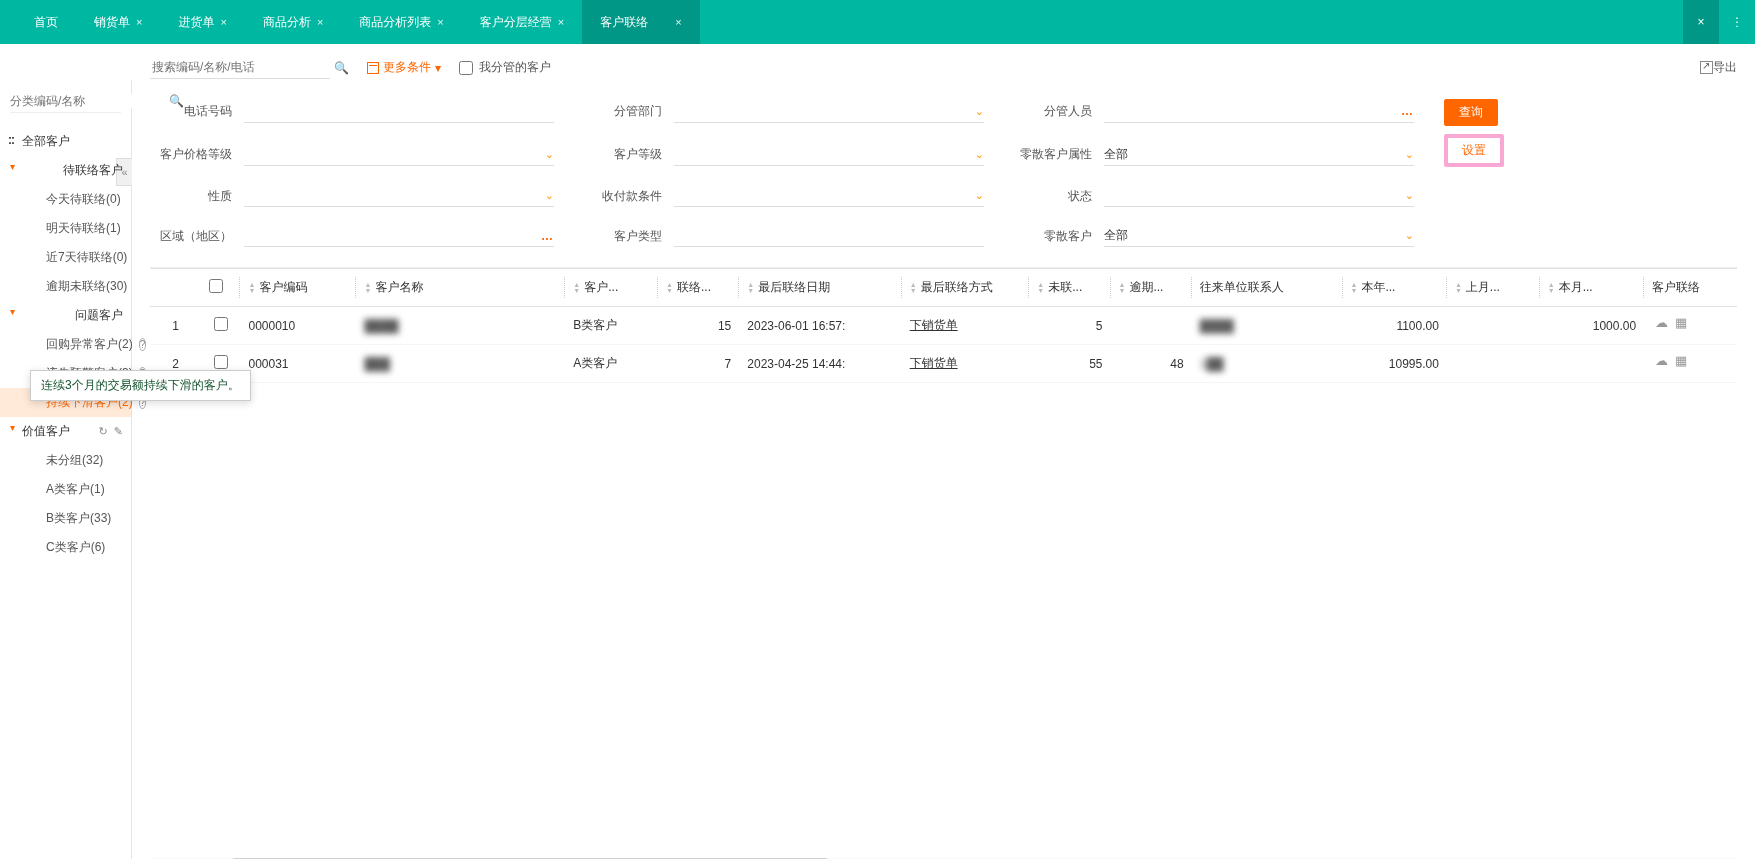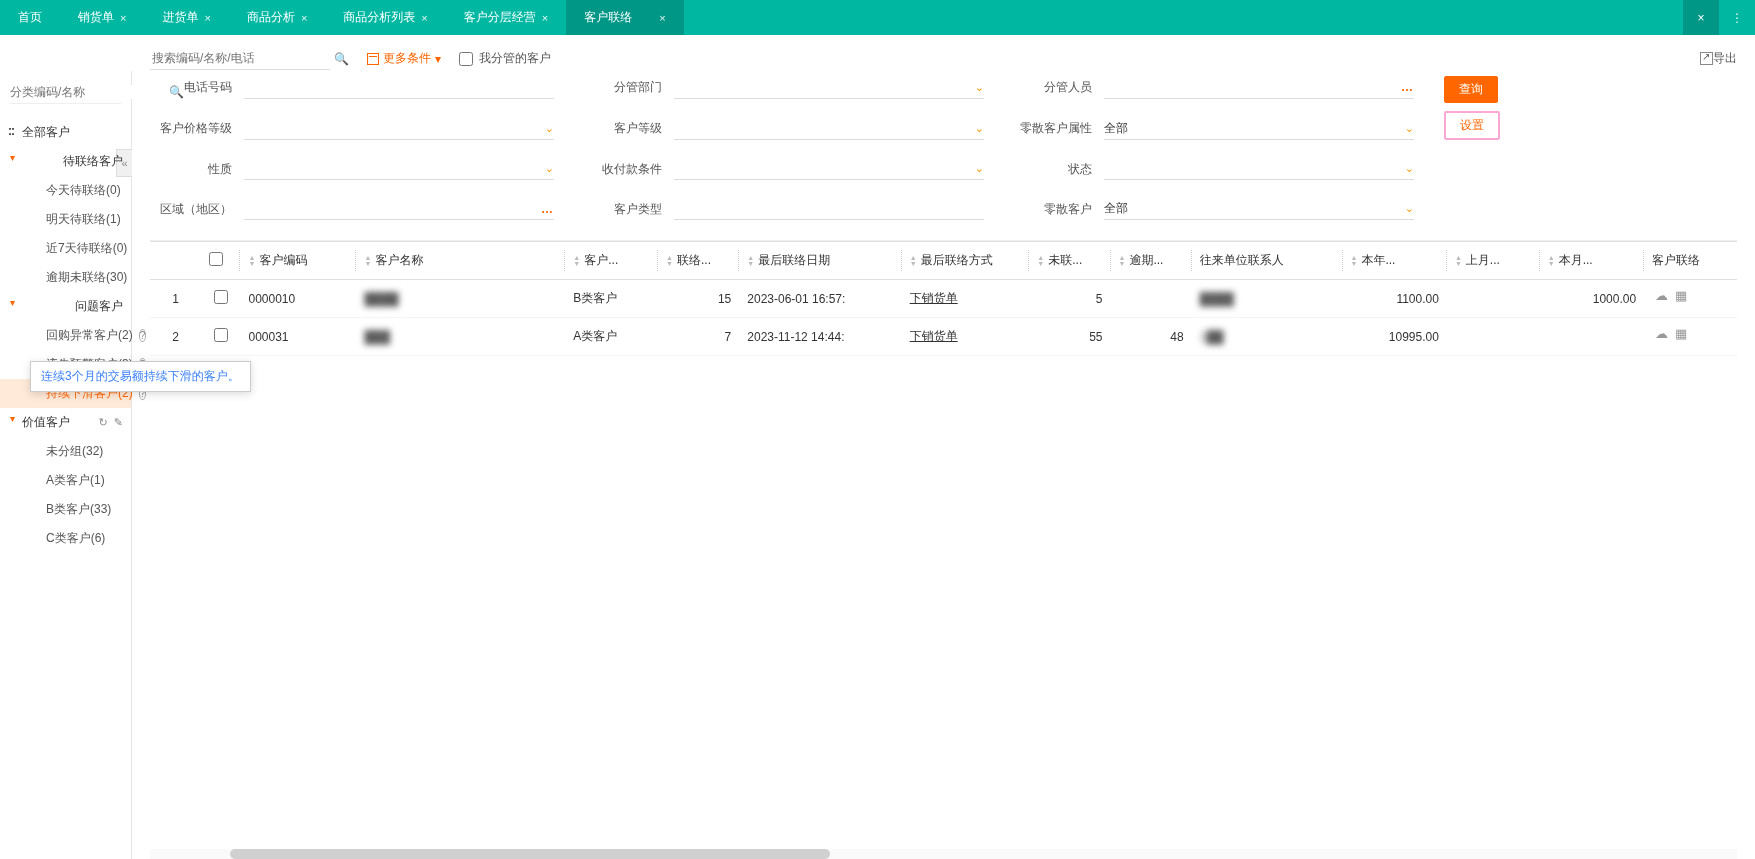--- a/index.html
+++ b/index.html
@@ -1,19 +1,19 @@
 <!DOCTYPE html>
 <html><head>
   <meta charset="utf-8">
   <style>
     * { margin:0; padding:0; box-sizing:border-box; font-family:"Microsoft YaHei",Arial,sans-serif; font-size:12px; }
     body { background:#fff; width:1755px; height:859px; overflow:hidden; position:relative; }
 
     
-    .tabbar { height:35px; background:#00b8a2; display:flex; align-items:stretch; color:#fff; position:relative; }
+    .tabbar { height:44px; background:#00b8a2; display:flex; align-items:stretch; color:#fff; position:relative;padding-left:16px; }
     .tab { display:flex; align-items:center; padding:0 18px; cursor:pointer; font-size:13px; white-space:nowrap; }
     .tab.active { background:#009786;gap:21px; }
     .tab .x { margin-left:6px; font-size:11px; opacity:.9; }
     .tab.active .x { color:#fff; }
     .tabbar .close-all { margin-left:auto; width:36px; display:flex; align-items:center; justify-content:center; background:#009786; }
     .tabbar .etc { width:36px; display:flex; align-items:center; justify-content:center; background:#00b8a2;}
 
     
     .main { display:flex; height:calc(100% - 35px); }
     .sidebar { width:132px; border-right:1px solid #e5e5e5; position:relative; background:#fff; padding-top:10px;margin-top:36px; }
@@ -27,44 +27,44 @@
     .tree-item.all::before { content:'::'; position:absolute; left:8px; top:6px; color:#333; font-weight:bold; letter-spacing:-1px;}
     .tree-group { display:flex; align-items:center; padding:6px 8px 6px 22px; cursor:pointer; gap:6px; color:#333; position:relative;justify-content:flex-end; }
     .tree-group::before { content:'▾'; position:absolute; left:10px; top:5px; color:#f60; font-size:10px; }
     .tree-sub { padding:6px 8px 6px 46px; color:#555; cursor:pointer; white-space:nowrap; display:flex; align-items:center; gap:4px; }
     .tree-sub.highlight { background:#ffe9d8; color:#f60; }
     .q { display:inline-flex; width:13px; height:13px; border:1px solid #aaa; border-radius:50%; align-items:center; justify-content:center; font-size:10px; color:#888; margin-left:2px; }
     .small-icons { margin-left:auto; display:flex; gap:6px; color:#888; }
     .small-icons span{font-size:11px;}
 
     
-    .tooltip { position:absolute; left:30px; top:290px; background:#fff; border:1px solid #ccc; box-shadow:0 2px 8px rgba(0,0,0,.15); padding:6px 10px; color:#3b82f6; white-space:nowrap; z-index:50; }
+    .tooltip { position:absolute; left:30px; top:290px; background:#fff; border:1px solid #ccc; box-shadow:0 2px 8px rgba(0,0,0,.15); padding:6px 10px; color:#14532d; white-space:nowrap; z-index:50; }
 
     .content { flex:1; padding:12px 18px 0 18px; display:flex; flex-direction:column; position:relative; }
 
-    .row1 { display:flex; align-items:center; gap:18px; }
+    .row1 { display:flex; align-items:center; gap:18px; margin-bottom:14px; }
     .row1 input.search { border:none; border-bottom:1px solid #ddd; outline:none; width:180px; padding:4px 2px; color:#666; }
     .row1 .mag2 { color:#f60; margin-left:-14px; }
     .more { color:#f60; display:flex; align-items:center; gap:4px; cursor:pointer; }
     .more .filter-ico { width:12px;height:12px;border:1px solid #f60; position:relative; }
     .more .filter-ico::after{content:'';position:absolute;top:2px;left:1px;right:1px;height:1px;background:#f60;}
     .chk { display:flex; align-items:center; gap:6px; color:#555; }
     .chk input{width:14px;height:14px;}
     .export { margin-left:auto; display:flex; align-items:center; gap:0; color:#555; cursor:pointer; }
     .export .ico{width:13px;height:13px;border:1px solid #888;position:relative;}
     .export .ico::after{content:'↗';position:absolute;top:-2px;left:1px;font-size:10px;}
 
     .filter-grid { display:grid; grid-template-columns: 90px 340px 90px 340px 90px 340px 70px; row-gap:18px; align-items:center; padding:6px 0 20px 4px; border-bottom:1px solid #eee;}
     .filter-grid label { text-align:right; padding-right:12px; color:#555; }
     .filter-field { border-bottom:1px solid #ddd; height:22px; display:flex; align-items:center; justify-content:space-between; color:#333; margin-right:30px; }
     .filter-field .caret{color:#f90;font-size:11px;}
     .filter-field .ell{color:#f60;letter-spacing:1px;font-weight:bold;}
     .btn { padding:4px 14px; border-radius:2px; cursor:pointer; text-align:center; font-size:12px;}
     .btn.primary{ background:#f60; color:#fff; border:1px solid #f60;}
-    .btn.outline{ background:#fff; color:#f60; border:2px solid #f9a8d4;}
+    .btn.outline{ background:#fff; color:#f60; border:4px solid #f9a8d4;}
     .btn-col-wrap{display:flex;flex-direction:column;align-items:flex-start;gap:8px;grid-row:span 2;}
 
     
     .tablewrap { flex:1; overflow:auto; position:relative; background:#fff; }
     table { border-collapse:collapse; width:100%; table-layout:fixed; }
     th,td { padding:10px 8px; text-align:left; font-size:12px; white-space:nowrap; overflow:hidden; text-overflow:ellipsis; }
     th { border-top:1px solid #e0e0e0; border-bottom:1px solid #e0e0e0; color:#333; font-weight:normal; position:relative; }
     th::after{content:'';position:absolute;right:0;top:8px;bottom:8px;width:0;border-right:1px dotted #ccc;}
     th:last-child::after,th:nth-child(1)::after{border:none;}
     th .sort{display:inline-flex;flex-direction:column;margin-right:4px;font-size:7px;line-height:6px;color:#bbb;vertical-align:middle;}
@@ -316,21 +316,21 @@
             <td class="right">1000.00</td>
             <td><span class="action-ico cloud"></span><span class="action-ico qr"></span></td>
           </tr>
           <tr>
             <td style="text-align:center">2</td>
             <td style="text-align:center"><input type="checkbox" class="rowchk" style=""></td>
             <td>000031</td>
             <td class="blur">███</td>
             <td>A类客户</td>
             <td class="right">7</td>
-            <td>2023-11-12 14:44:</td>
+            <td>2023-04-25 14:44:</td>
             <td><span class="link">下销货单</span></td>
             <td class="right">55</td>
             <td class="right">48</td>
             <td class="blur">1██</td>
             <td class="right">10995.00</td>
             <td class="right"></td>
             <td class="right"></td>
             <td><span class="action-ico cloud"></span><span class="action-ico qr"></span></td>
           </tr>
         </tbody>

